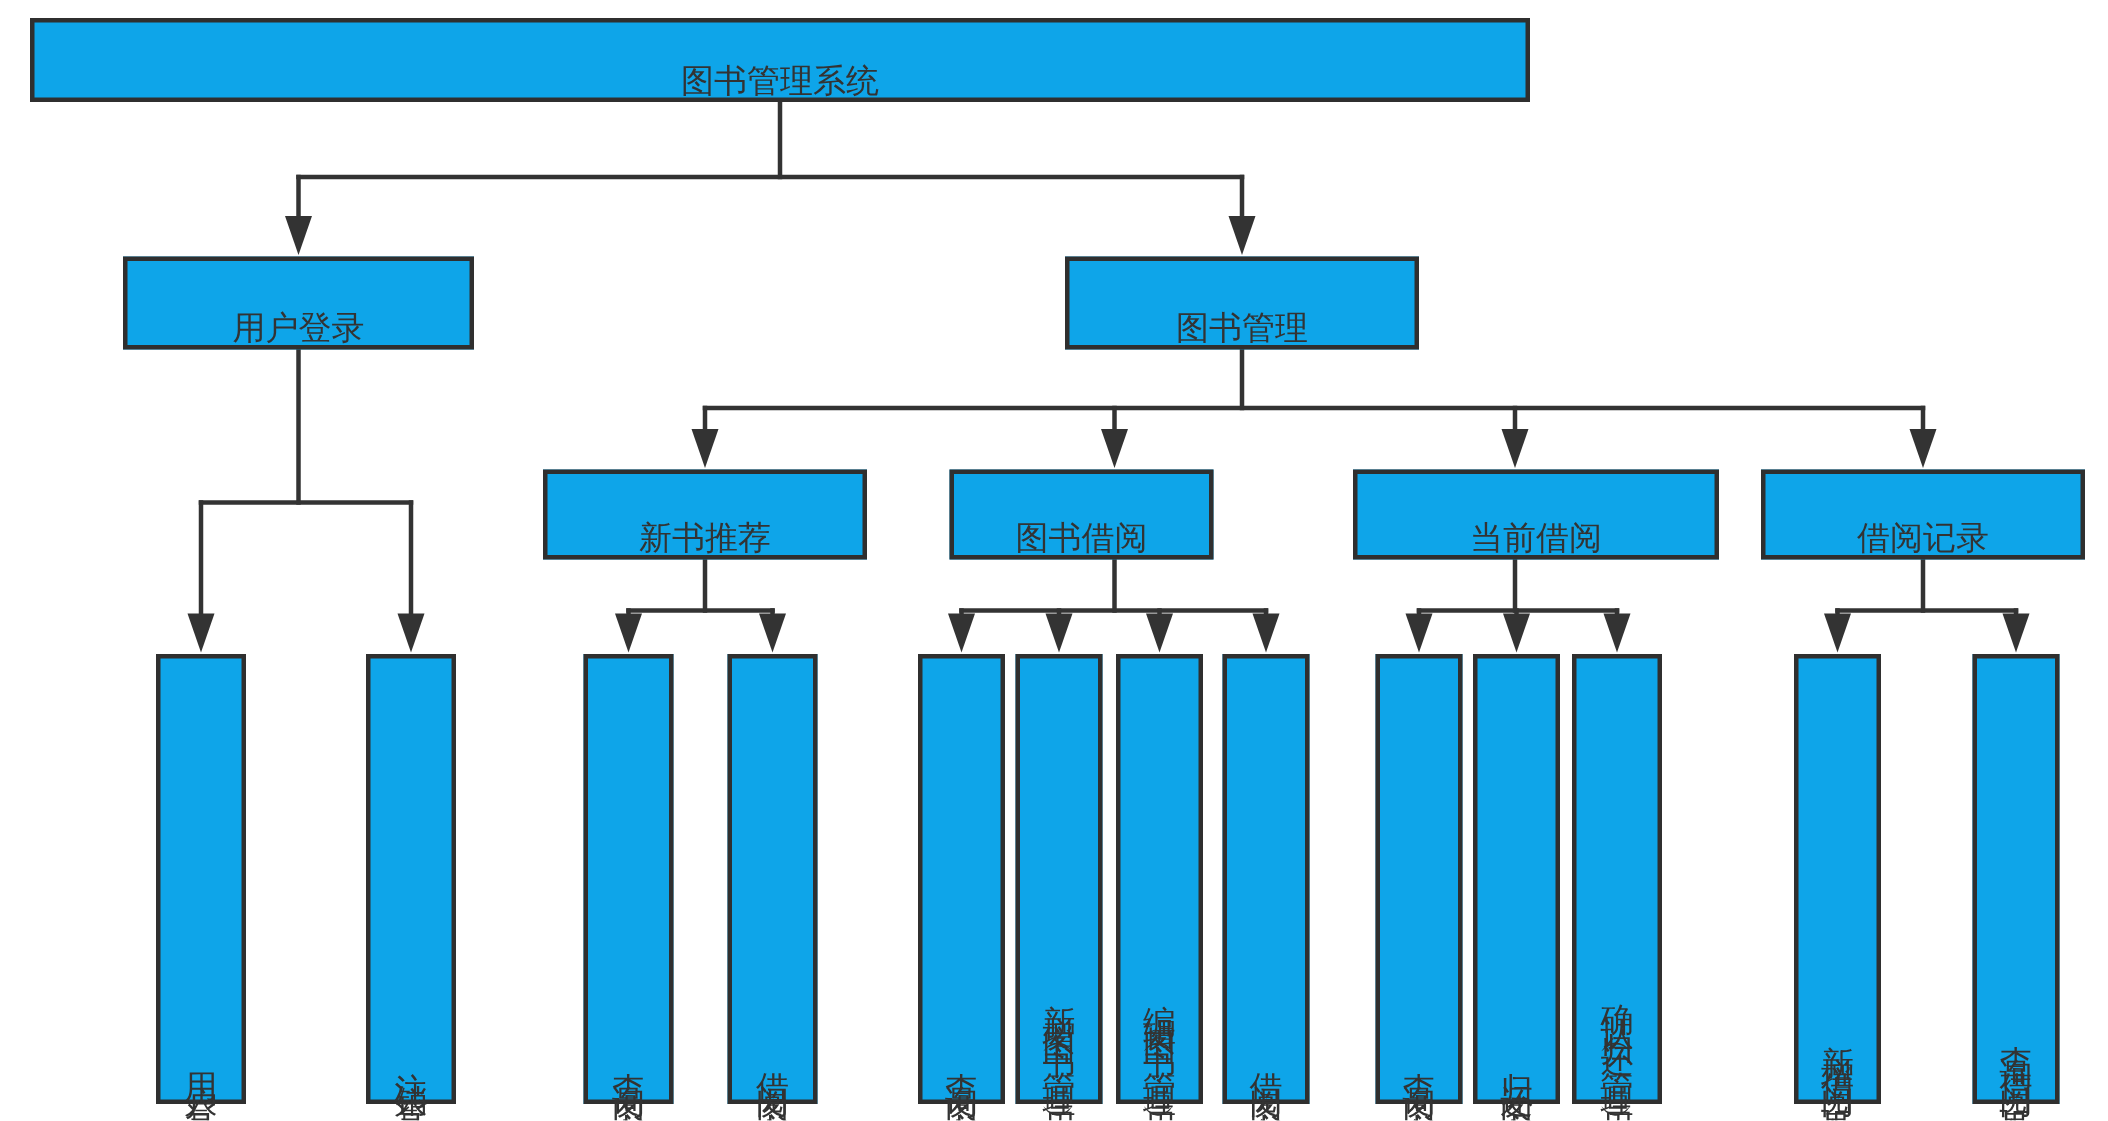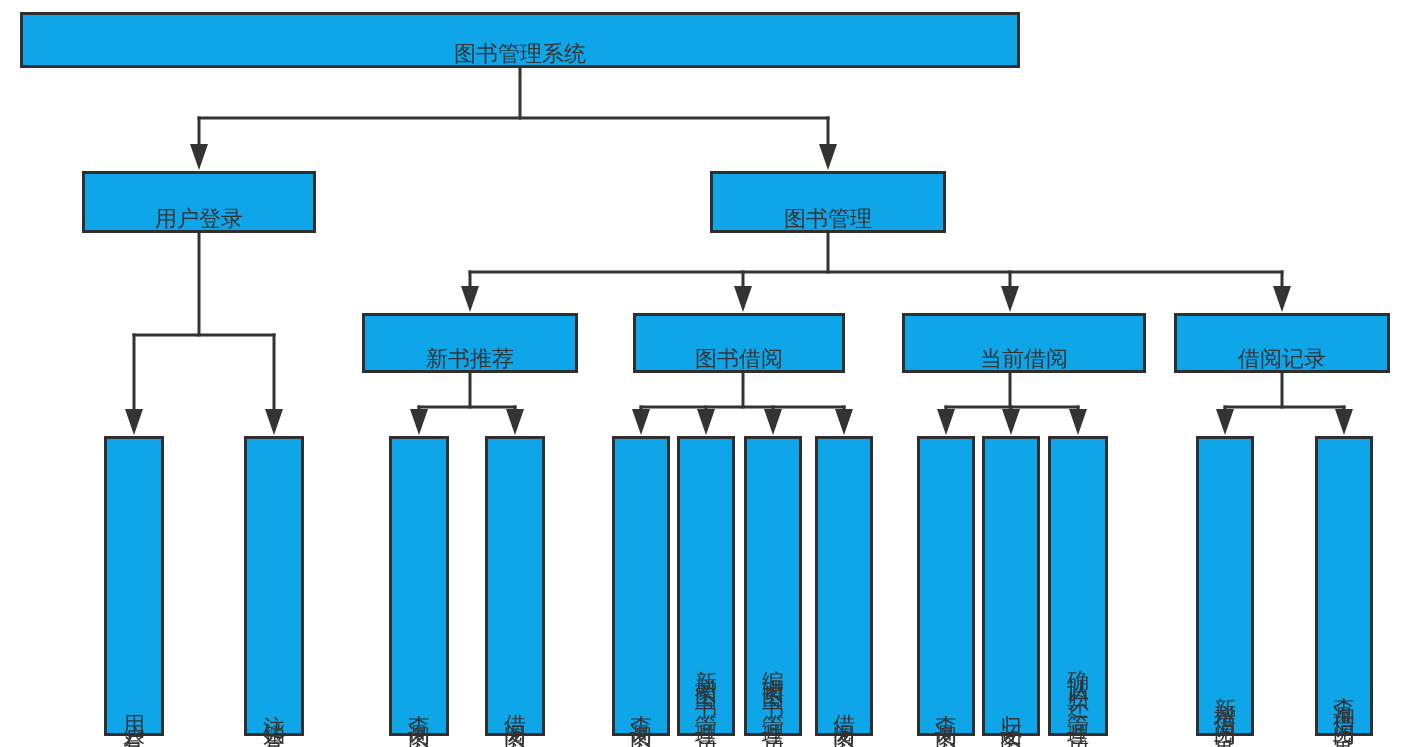--- a/index.html
+++ b/index.html
@@ -112,21 +112,21 @@
       </div>
       <div class="node" style="left: 82px; top: 171px; width: 234px; height: 62px; border-color: rgb(47, 47, 47);">
         <span class="node-label" style="color: rgb(51, 51, 51);">用户登录</span>
       </div>
       <div class="node" style="left: 710px; top: 171px; width: 236px; height: 62px; border-color: rgb(47, 47, 47);">
         <span class="node-label" style="color: rgb(51, 51, 51);">图书管理</span>
       </div>
       <div class="node" style="left: 362px; top: 313px; width: 216px; height: 60px; border-color: rgb(47, 47, 47);">
         <span class="node-label" style="color: rgb(51, 51, 51);">新书推荐</span>
       </div>
-      <div class="node" style="left: 633px; top: 313px; width: 212px; height: 60px; border-color: rgb(47, 47, 47);">
+      <div class="node" style="left: 633px; top: 313px; width: 176px; height: 60px; border-color: rgb(47, 47, 47);">
         <span class="node-label" style="color: rgb(51, 51, 51);">图书借阅</span>
       </div>
       <div class="node" style="left: 902px; top: 313px; width: 244px; height: 60px; border-color: rgb(47, 47, 47);">
         <span class="node-label" style="color: rgb(51, 51, 51);">当前借阅</span>
       </div>
       <div class="node" style="left: 1174px; top: 313px; width: 216px; height: 60px; border-color: rgb(47, 47, 47);">
         <span class="node-label" style="color: rgb(51, 51, 51);">借阅记录</span>
       </div>
       <div class="node vertical" style="left: 104px; top: 436px; width: 60px; height: 300px; border-color: rgb(47, 47, 47);">
         <span class="node-label" style="color: rgb(51, 51, 51);">用户登录</span>

